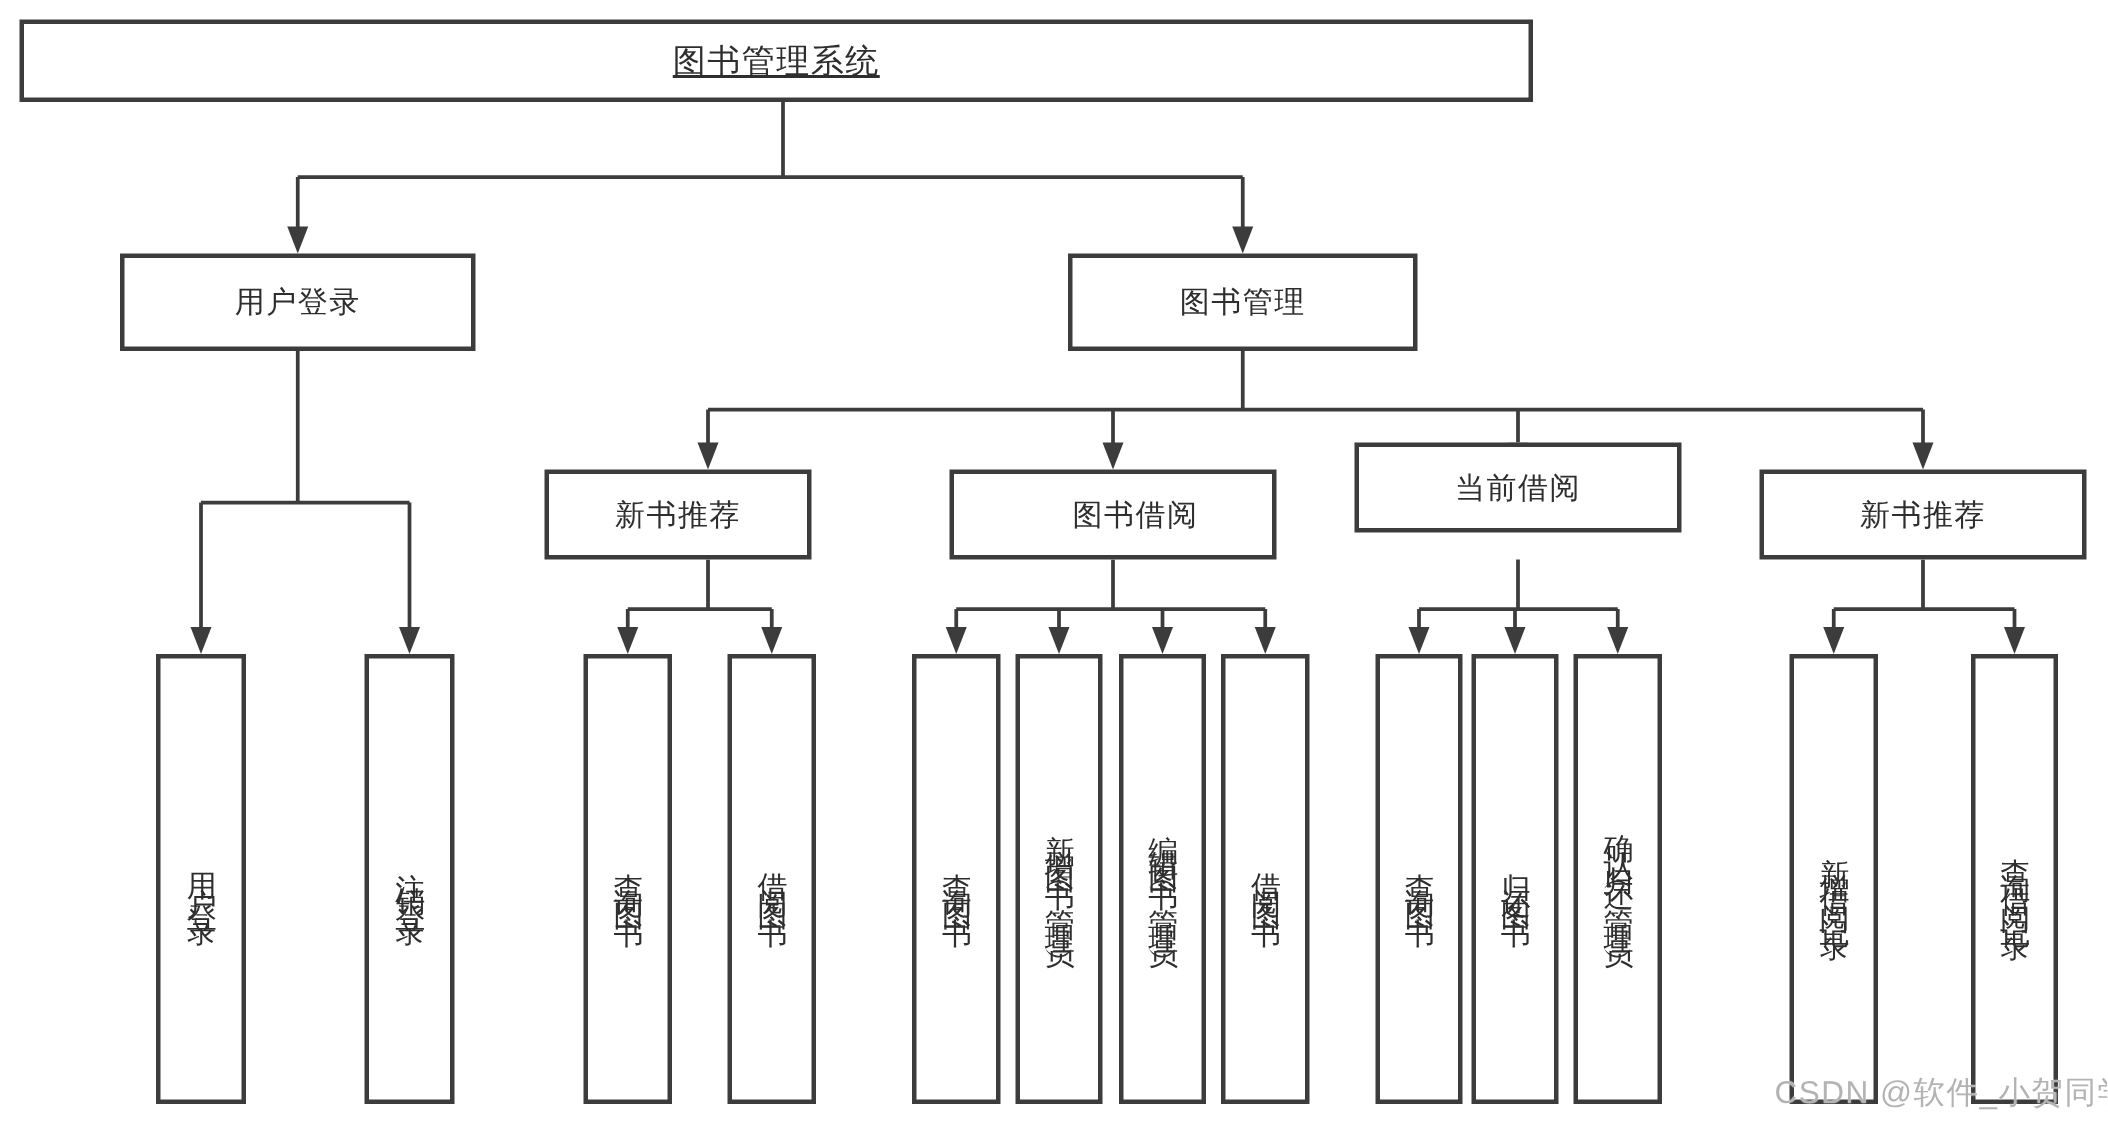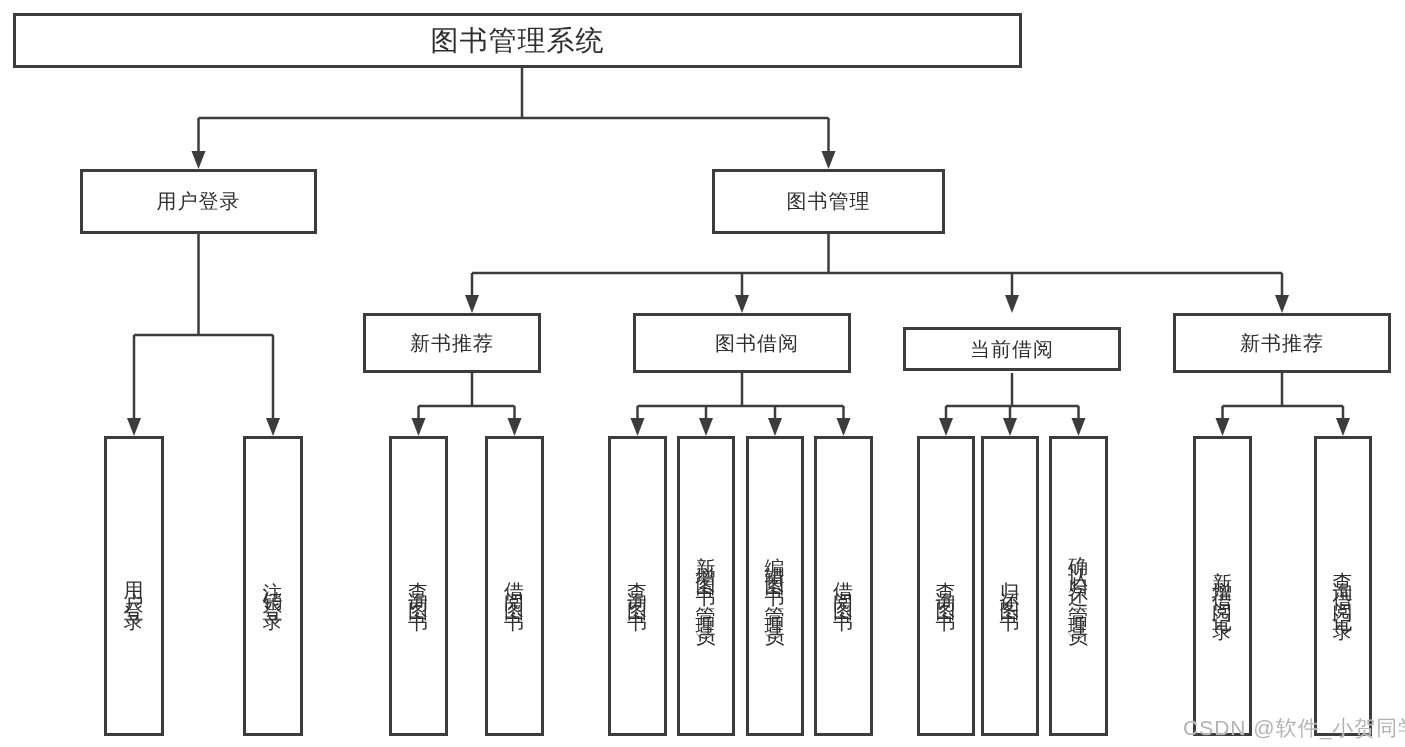--- a/index.html
+++ b/index.html
@@ -26,21 +26,21 @@
     align-items: center;
     justify-content: center;
     color: #2e2e2e;
     z-index: 2;
   }
   .hbox span {
     font-size: 20px;
     letter-spacing: 1px;
     white-space: nowrap;
   }
-  .root-box span { font-size: 28px; }
+  .root-box span { font-size: 22px; text-decoration: underline; }
   .vbox span {
     writing-mode: vertical-rl;
     text-orientation: mixed;
     font-size: 20px;
     letter-spacing: 10px;
     line-height: 1;
     white-space: nowrap;
   }
   .watermark {
     position: absolute;
@@ -142,21 +142,21 @@
   <div class="node hbox" style="left:712px; top:169px; width:233px; height:65px;text-align:right;">
     <span>图书管理</span>
   </div>
 
   <div class="node hbox" style="left:363px; top:313px; width:178px; height:60px;">
     <span>新书推荐</span>
   </div>
   <div class="node hbox" style="left:633px; top:313px; width:218px; height:60px;padding-left:30px;">
     <span>图书借阅</span>
   </div>
-  <div class="node hbox" style="left:903px; top:327px; width:218px; height:44px;">
+  <div class="node hbox" style="left:903px; top:295px; width:218px; height:60px;">
     <span>当前借阅</span>
   </div>
   <div class="node hbox" style="left:1173px; top:313px; width:218px; height:60px;">
     <span>新书推荐</span>
   </div>
 
   <div class="node vbox" style="left:104px; top:436px; width:60px; height:300px;">
     <span>用户登录</span>
   </div>
   <div class="node vbox" style="left:243px; top:436px; width:60px; height:300px;">

